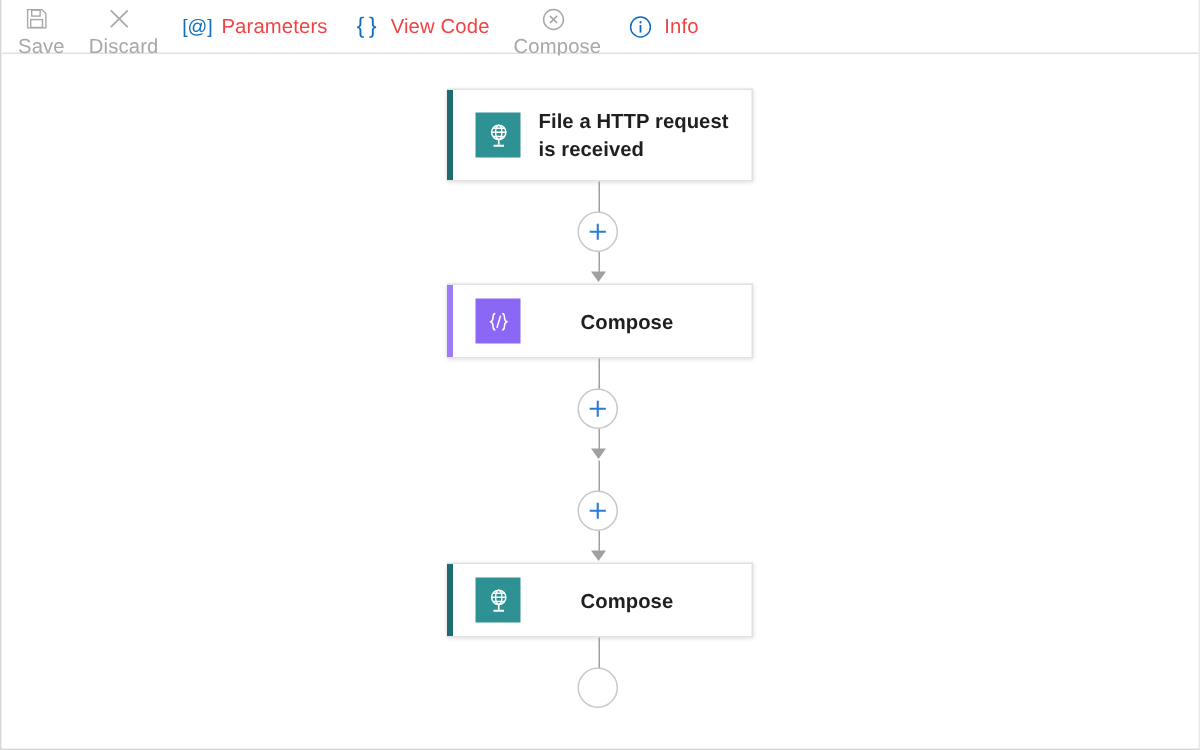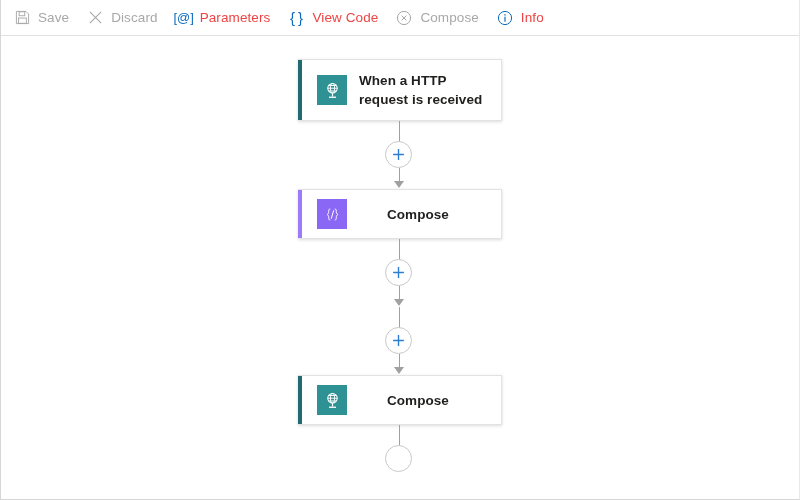--- a/index.html
+++ b/index.html
@@ -44,21 +44,21 @@
   .tb-item {
     display: flex;
     align-items: center;
     height: 30px;
     padding: 0 9px 0 2px;
     margin-right: 5px;
     cursor: pointer;
     white-space: nowrap;
     user-select: none;
   }
-  .tb-item.disabled { cursor: default; }
+  .tb-item.disabled { cursor: default; flex-direction: column; }
   .tb-icon {
     width: 20px;
     height: 20px;
     display: flex;
     align-items: center;
     justify-content: center;
     margin-right: 6px;
     flex: 0 0 auto;
   }
   .tb-label {
@@ -245,21 +245,21 @@
         <span class="accent" style="background:#1F6B6E;"></span>
         <span class="card-icon" style="background:#2E9295;">
           <svg width="19" height="19" viewBox="0 0 20 20" aria-hidden="true">
             <circle cx="10" cy="7.6" r="5" fill="none" stroke="#ffffff" stroke-width="1.1"></circle>
             <ellipse cx="10" cy="7.6" rx="2.2" ry="5" fill="none" stroke="#ffffff" stroke-width="1"></ellipse>
             <path d="M5.1 7.6 H14.9 M5.9 4.7 H14.1 M5.9 10.5 H14.1" stroke="#ffffff" stroke-width="1" fill="none"></path>
             <path d="M10 12.6 V16.4" stroke="#ffffff" stroke-width="1.2" fill="none"></path>
             <path d="M6.3 17.1 H13.7" stroke="#ffffff" stroke-width="1.4" fill="none"></path>
           </svg>
         </span>
-        <span class="card-title">When a HTTP request is received</span>
+        <span class="card-title">File a HTTP request is received</span>
       </div>
 
       <div class="connector">
         <span class="conn-line" style="height:21px;top:0;"></span>
         <span class="plus-btn" style="top:20px;">
           <svg width="13" height="13" viewBox="0 0 14 14" aria-hidden="true">
             <path d="M7 1.2 V12.8 M1.2 7 H12.8" stroke="#2b7cd3" stroke-width="1.5" fill="none"></path>
           </svg>
         </span>
         <span class="conn-line" style="height:14px;top:47px;"></span>

